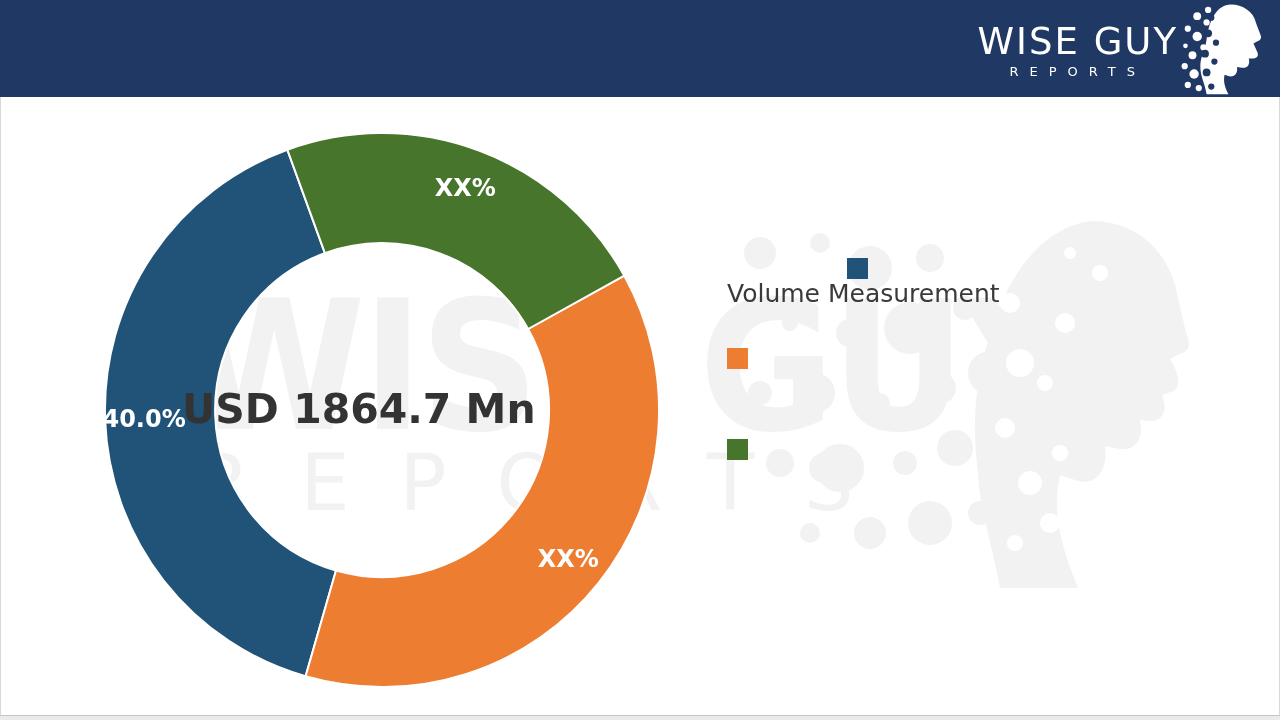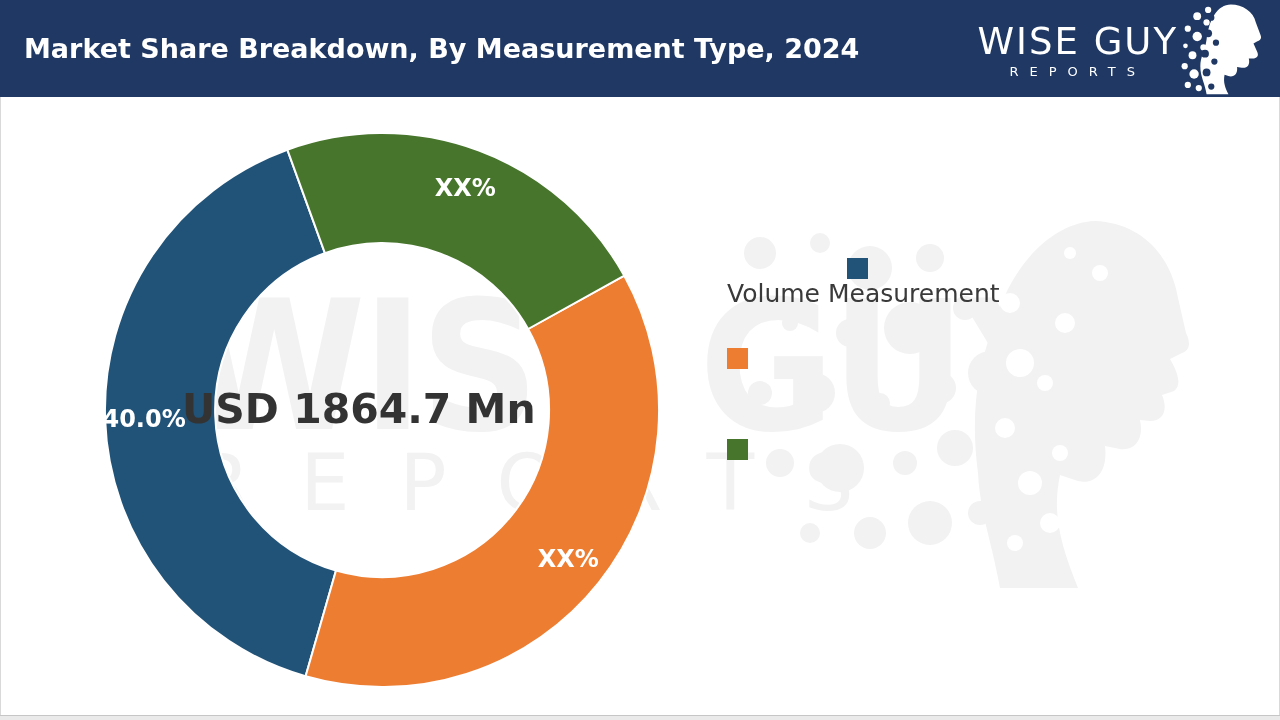--- a/index.html
+++ b/index.html
@@ -47,21 +47,20 @@
   
   .edge-left  { position:absolute; left:0; top:97px; width:1px; height:623px; background:#d9d9d9; }
   .edge-right { position:absolute; right:0; top:97px; width:1px; height:623px; background:#d9d9d9; }
   .bottom-line  { position:absolute; left:0; top:715px; width:1280px; height:1px; background:#c6c6c6; }
   .bottom-strip { position:absolute; left:0; top:716px; width:1280px; height:4px; background:#eaeaea; }
 </style>
 </head>
 <body>
 
 <div class="header">
-  <div class="header-title">Market Share Breakdown, By Measurement Type, 2024</div>
   <div class="logo">
     <div class="logo-text">
       <div class="logo-line1">WISE GUY</div>
       <div class="logo-line2">REPORTS</div>
     </div>
     <svg width="86" height="96" viewBox="0 0 110 120">
       <g fill="#ffffff">
         <path d="M 65,3 C 80,3 94,12 97,26 L 103,42 C 105,47 102,49 99,50 L 94,53 L 99,64 C 101,69 98,72 93,72 L 88,72 C 90,80 86,85 79,84 L 73,83 C 74,91 70,96 63,95 L 57,93 C 55,103 58,110 62,118 L 34,118 C 32,104 26,96 26,82 C 26,70 32,62 34,48 C 37,22 48,3 65,3 Z"></path>
         <circle cx="22" cy="18" r="5"></circle>
           <circle cx="36" cy="10" r="4"></circle>

